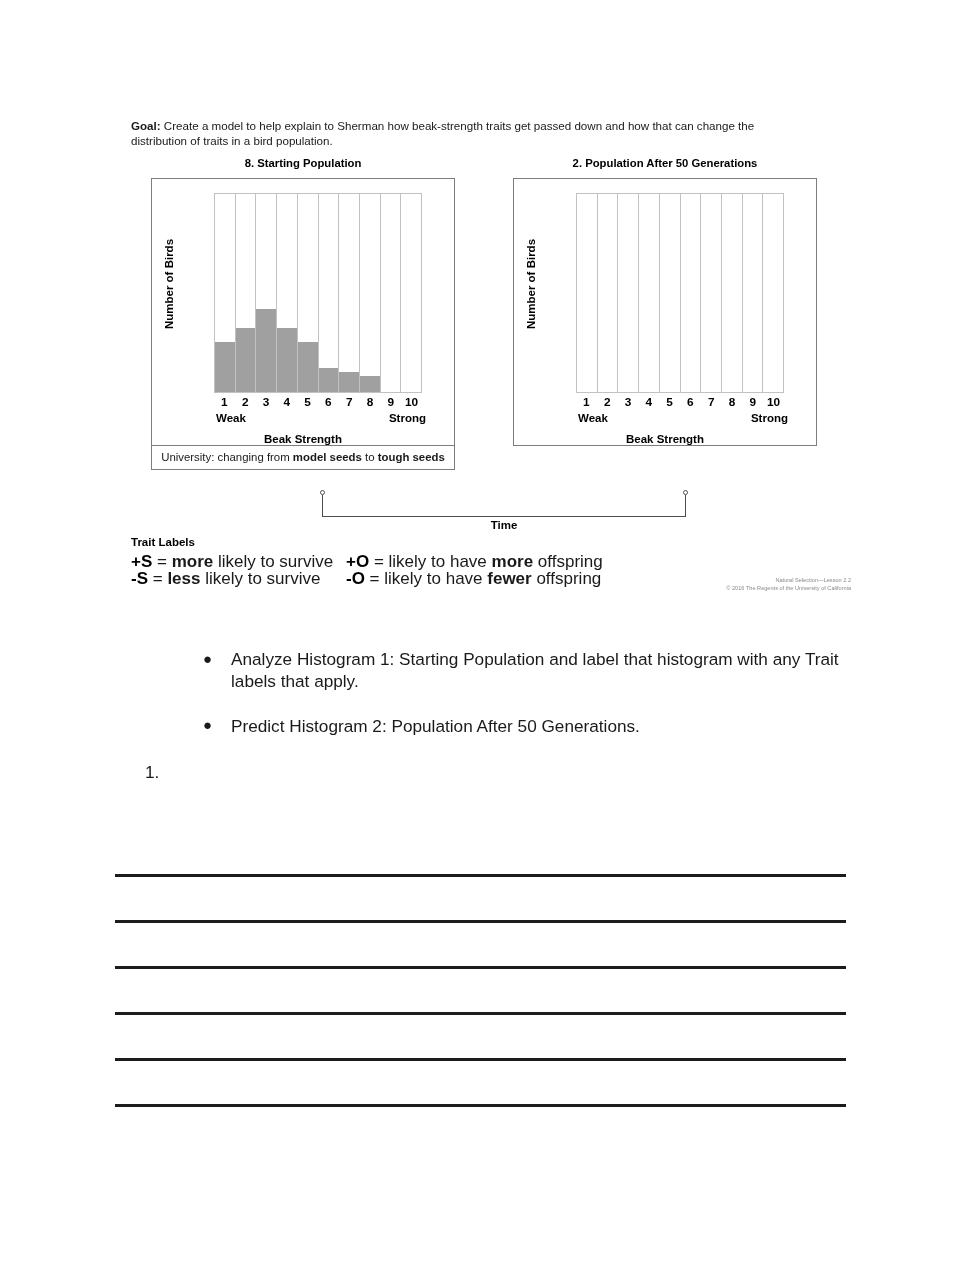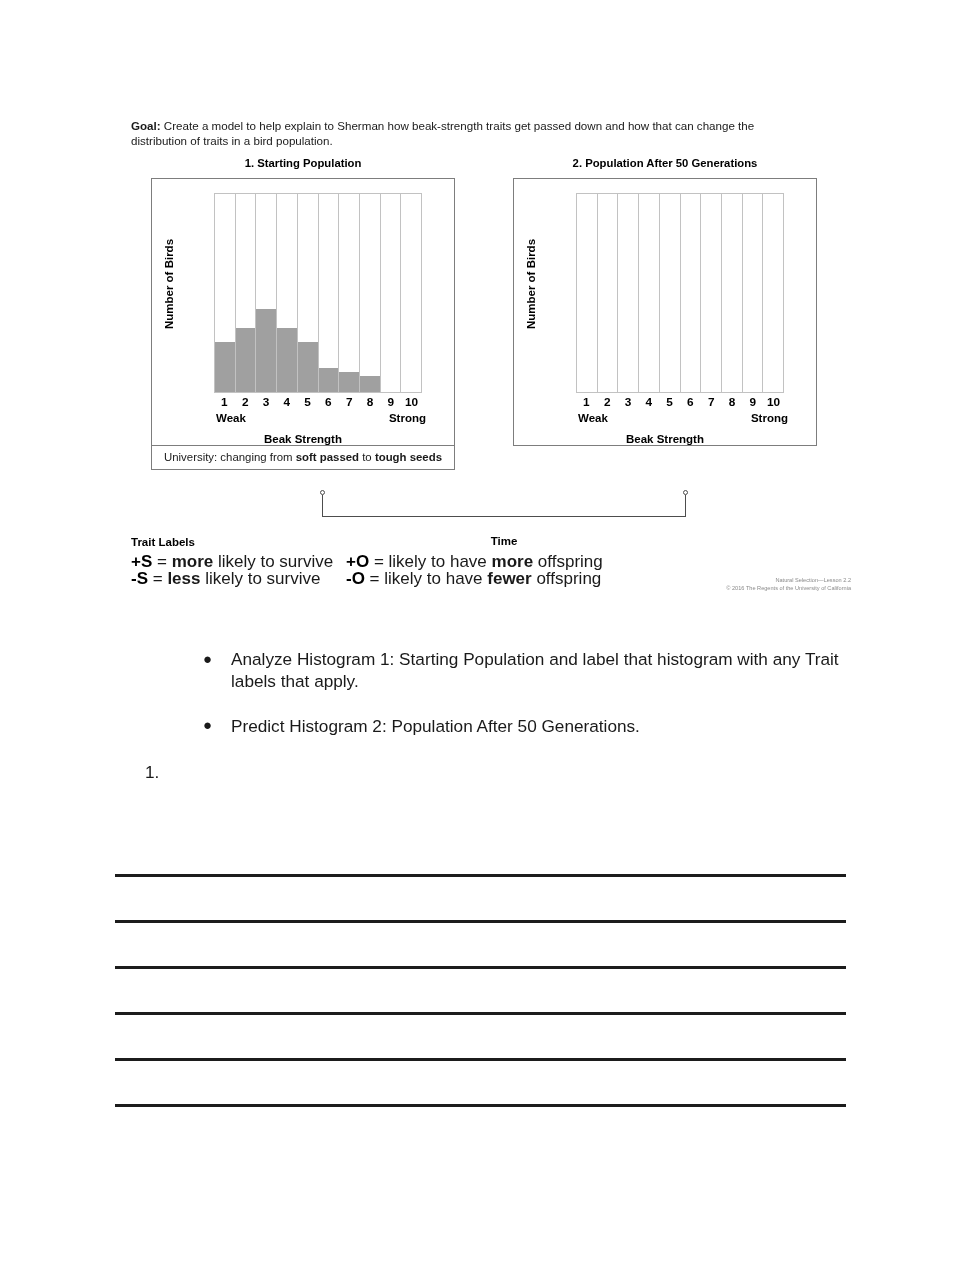--- a/index.html
+++ b/index.html
@@ -200,21 +200,21 @@
     border-radius: 50%;
     background: #fff;
     box-sizing: border-box;
   }
   .knob.l { left: -3.2px; }
   .knob.r { right: -3.2px; }
   .time-label {
     position: absolute;
     left: 191px;
     width: 364px;
-    top: 46px;
+    top: 30px;
     text-align: center;
     font-size: 11.5px;
     font-weight: bold;
     color: #000;
   }
 
   
   .traits {
     position: relative;
     margin-top: 1px;
@@ -305,21 +305,21 @@
 <body>
 
 <div class="worksheet">
 
 
   <div class="ws-goal"><span class="b">Goal:</span><span> Create a model to help explain to Sherman how beak-strength traits get passed down and how that can change the distribution of traits in a bird population.</span></div>
 
   <div class="hist-row">
 
     <div class="panel left">
-      <div class="panel-title">1. Starting Population</div>
+      <div class="panel-title">8. Starting Population</div>
       <div class="panel-box">
         <div class="chart-area">
 
           <div class="ylabel">
             <span>Number of Birds</span>
           </div>
 
           <div class="plot">
             <div class="bins" id="bins-1">
                 <div class="bin">
@@ -365,21 +365,21 @@
             </div>
 
           <div class="endlabels">
             <span class="weak">Weak</span>
             <span class="strong">Strong</span>
           </div>
 
           <div class="xlabel">Beak Strength</div>
         </div>
 
-        <div class="env-bar"><span>University: changing from </span><span class="b">soft passed</span><span> to </span><span class="b">tough seeds</span></div>
+        <div class="env-bar"><span>University: changing from </span><span class="b">model seeds</span><span> to </span><span class="b">tough seeds</span></div>
       </div>
     </div>
 
     <div class="panel right">
       <div class="panel-title">2. Population After 50 Generations</div>
       <div class="panel-box">
         <div class="chart-area">
 
           <div class="ylabel">
             <span>Number of Birds</span>

